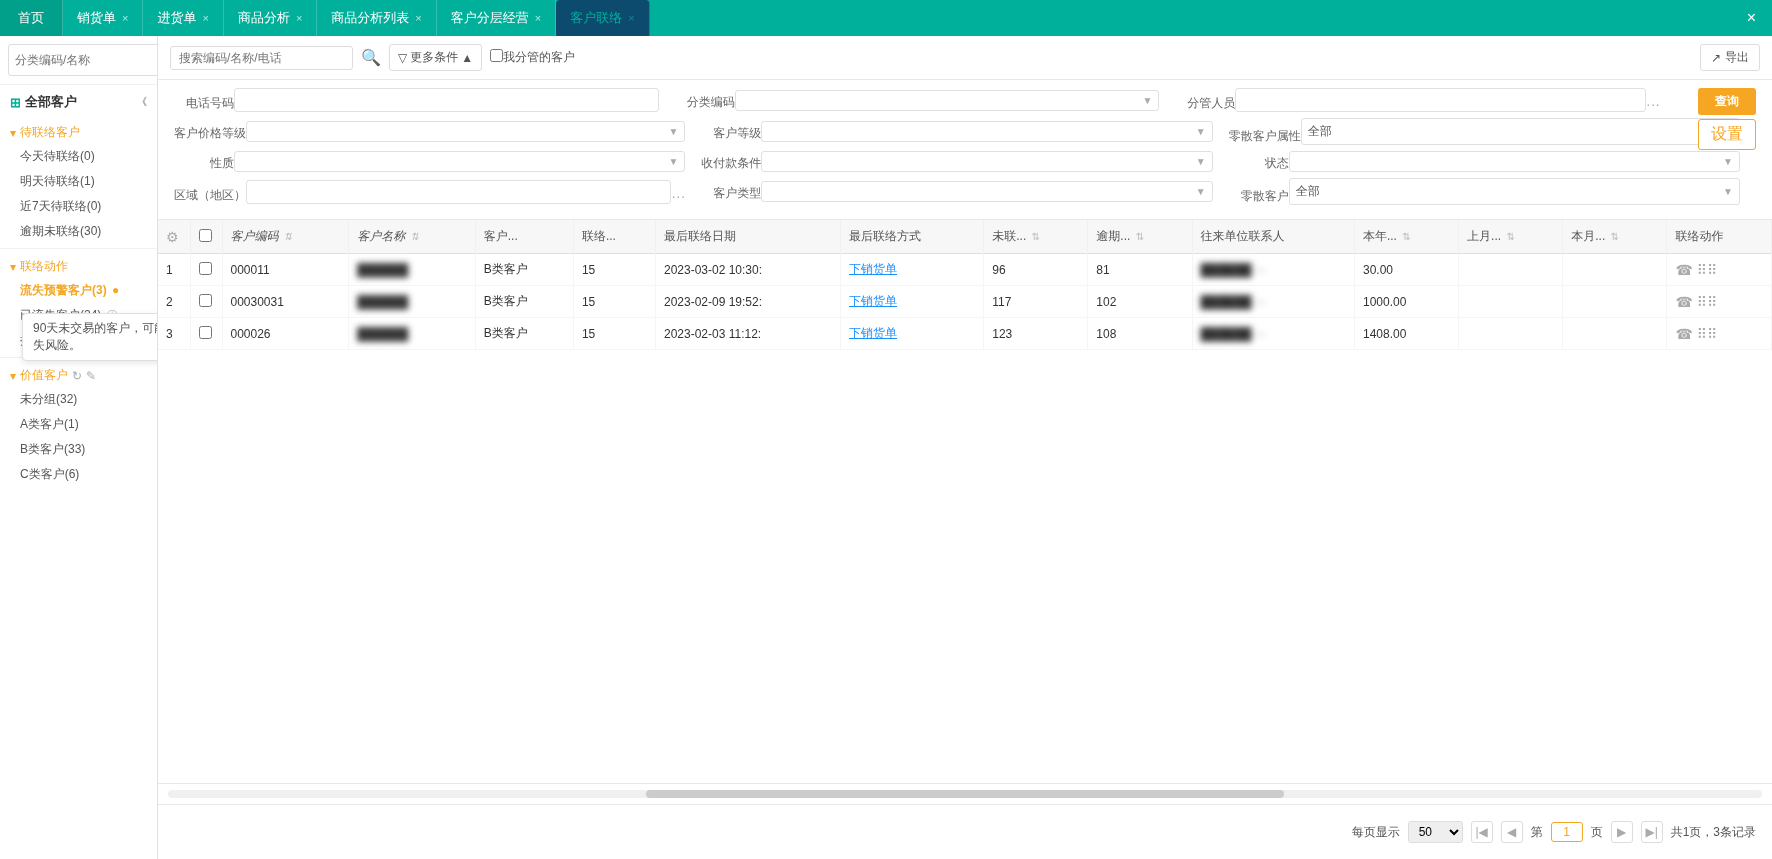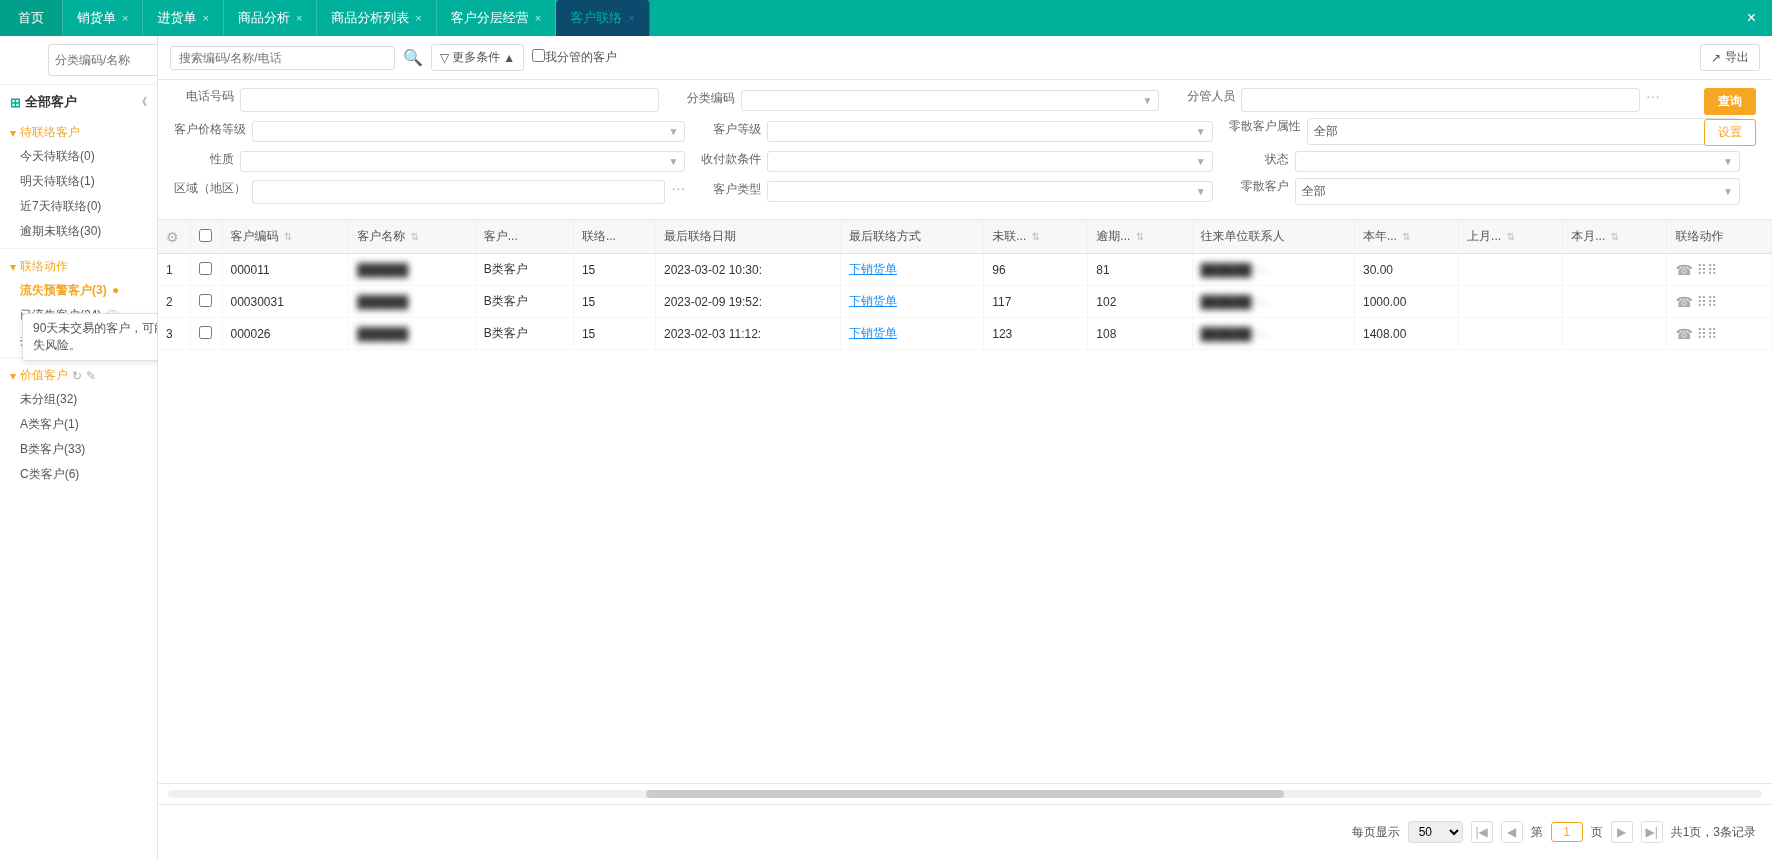--- a/index.html
+++ b/index.html
@@ -71,21 +71,20 @@
       padding: 8px 8px;
       border-bottom: 1px solid #f0f0f0;
     }
     .sidebar-search input {
       flex: 1;
       border: 1px solid #ddd;
       border-radius: 3px;
       padding: 8px 6px;
       font-size: 12px;
       outline: none;
-      margin-left: 40px;
     }
     .sidebar-section-header {
       display: flex;
       align-items: center;
       padding: 8px 10px;
       font-weight: bold;
       font-size: 13px;
       color: #333;
       cursor: pointer;
     }
@@ -156,21 +155,21 @@
       padding: 8px 12px;
       background: #fff;
       border-bottom: 1px solid #e8e8e8;
       gap: 8px;
     }
     .filter-search-input {
       border: 1px solid #ddd;
       border-radius: 3px;
       padding: 4px 8px;
       font-size: 12px;
-      width: 225px;
+      width: 183px;
       outline: none;
       color: #aaa;
     }
     .filter-search-btn {
       background: none;
       border: none;
       cursor: pointer;
       color: #f5a623;
       font-size: 16px;
     }
@@ -216,23 +215,22 @@
       padding: 8px 16px;
     }
     .adv-filter-row {
       display: flex;
       align-items: center;
       gap: 0;
       margin-bottom: 6px;
     }
     .adv-filter-cell {
       display: flex;
-      align-items: flex-start;
+      align-items: flex-end;
       flex: 1;
-      gap: 6px;
       padding-right: 16px;
     }
     .adv-filter-cell label {
       white-space: nowrap;
       color: #666;
       font-size: 12px;
       min-width: 60px;
       text-align: right;
     }
     .adv-filter-cell input, .adv-filter-cell .select-box {
@@ -280,21 +278,21 @@
       font-size: 12px;
       cursor: pointer;
       font-weight: bold;
     }
     .btn-settings {
       background: #fff;
       color: #f5a623;
       border: 1px solid #f5a623;
       border-radius: 3px;
       padding: 4px 12px;
-      font-size: 12px;
+      font-size: 16px;
       cursor: pointer;
     }
 
     
     .table-wrapper {
       flex: 1;
       overflow: auto;
       background: #fff;
       margin: 0;
     }
@@ -309,21 +307,21 @@
     }
     thead th {
       padding: 8px 8px;
       text-align: left;
       color: #555;
       font-weight: normal;
       border-right: 1px solid #f0f0f0;
       white-space: nowrap;
       position: relative;
     }
-    thead th.sortable { cursor: pointer; }
+    thead th.sortable { cursor: pointer; font-style: italic; }
     thead th .col-sort { color: #bbb; margin-left: 2px; font-size: 10px; }
     tbody tr {
       border-bottom: 1px solid #f5f5f5;
     }
     tbody td {
       padding: 7px 8px;
       color: #333;
       border-right: 1px solid #f5f5f5;
       white-space: nowrap;
     }

